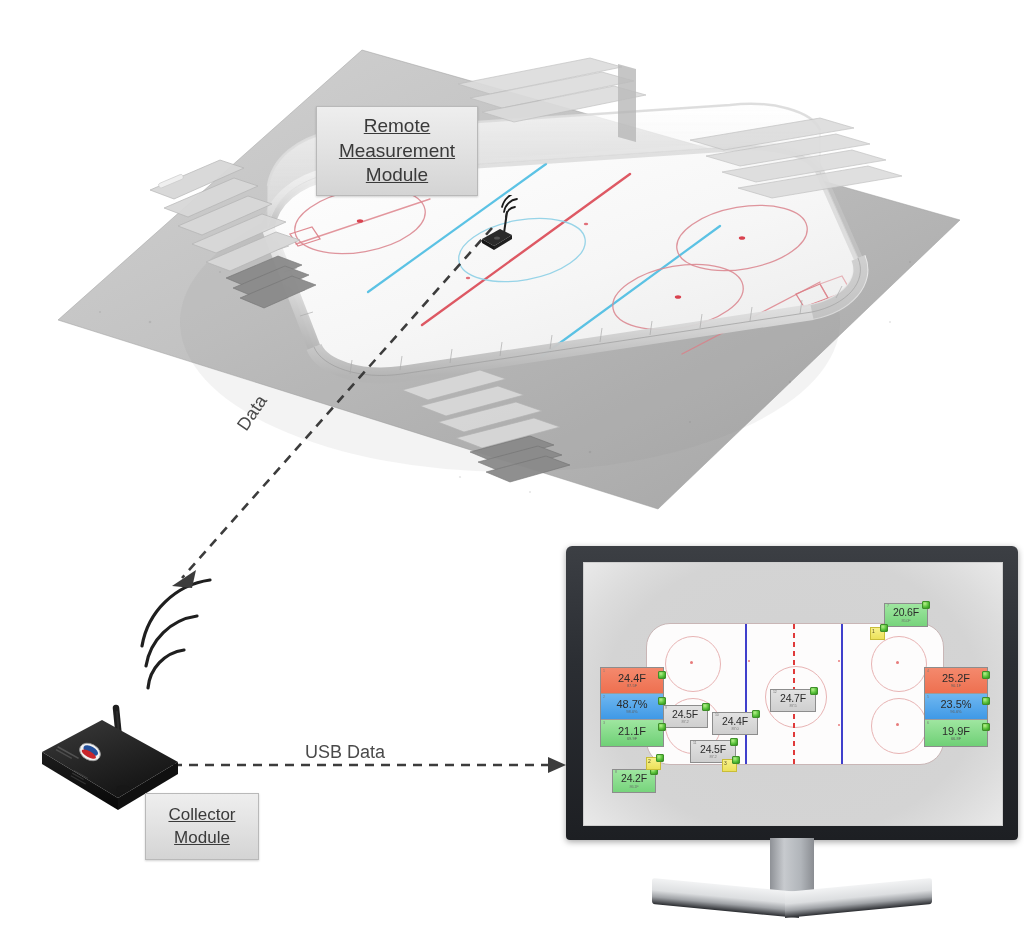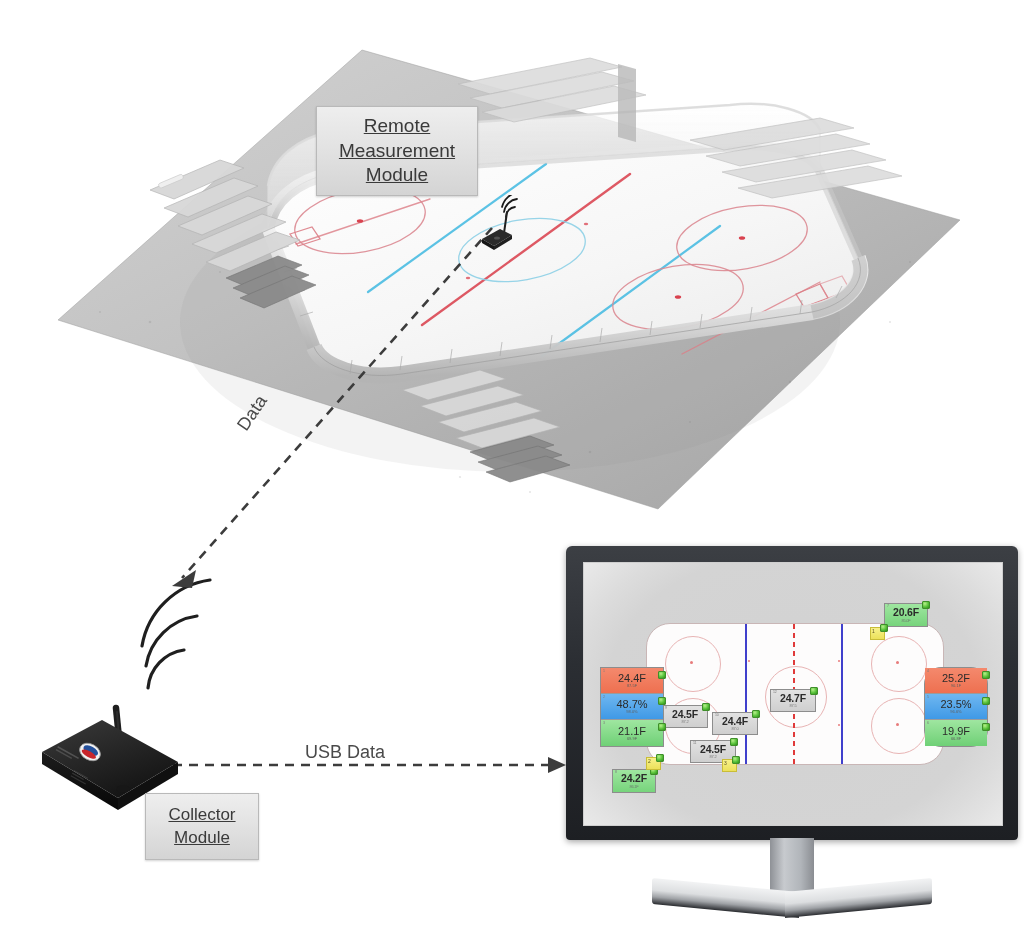--- a/index.html
+++ b/index.html
@@ -134,21 +134,21 @@
     position: absolute;
     border: 1px solid #8d8d8d;
     box-sizing: border-box;
     display: flex; flex-direction: column;
     align-items: center; justify-content: center;
     font-size: 9px;
     letter-spacing: -0.2px;
     color: #2b2b2b;
     z-index: 6;
   }
-  .vlabel .v { font-size: 10.5px; line-height: 1; font-weight: 700; }
+  .vlabel .v { font-size: 10.5px; line-height: 1; font-weight: 400; }
   .vlabel .sub {
     font-size: 4px; line-height: 1;
     color: #6a6a6a; margin-top: 1px;
     opacity: 0.85;
   }
   .vlabel .tick {
     position: absolute; left: 2px; top: 1px;
     font-size: 3.5px; color: #7a7a7a; line-height: 1;
   }
   .vlabel .led {
@@ -536,21 +536,21 @@
               <span class="led"></span>
             </div>
             <div class="cell green">
               <span class="tick">3</span>
               <span class="v">21.1F</span>
               <span class="sub">69.9F</span>
               <span class="led"></span>
             </div>
           </div>
 
-          <div class="vstack" style="right:14px; top:104px; width:62px;border-radius:17px;">
+          <div class="vstack" style="right:14px; top:104px; width:62px;">
             <div class="cell red">
               <span class="tick">4</span>
               <span class="v">25.2F</span>
               <span class="sub">90.1F</span>
               <span class="led"></span>
             </div>
             <div class="cell blue">
               <span class="tick">5</span>
               <span class="v">23.5%</span>
               <span class="sub">96.6%</span>

